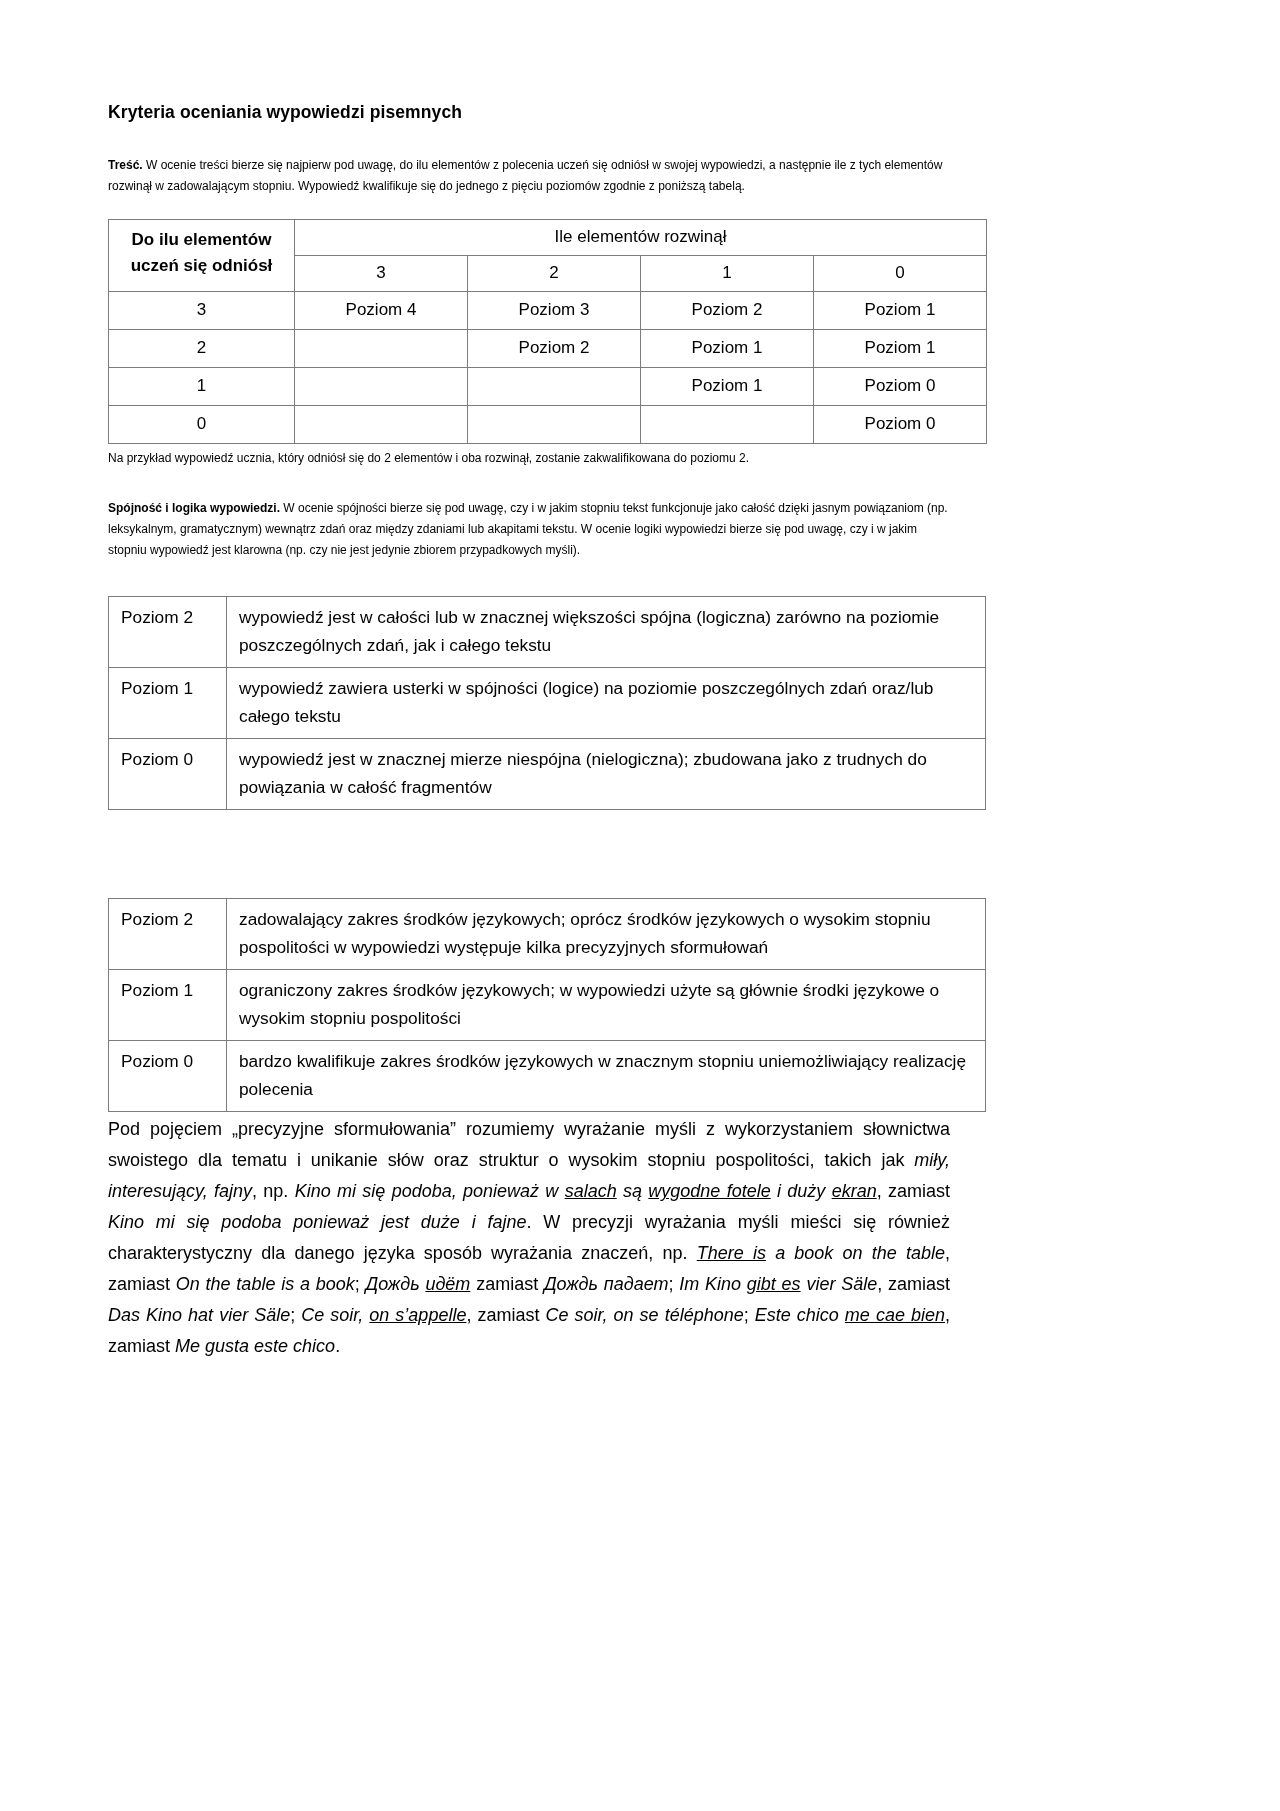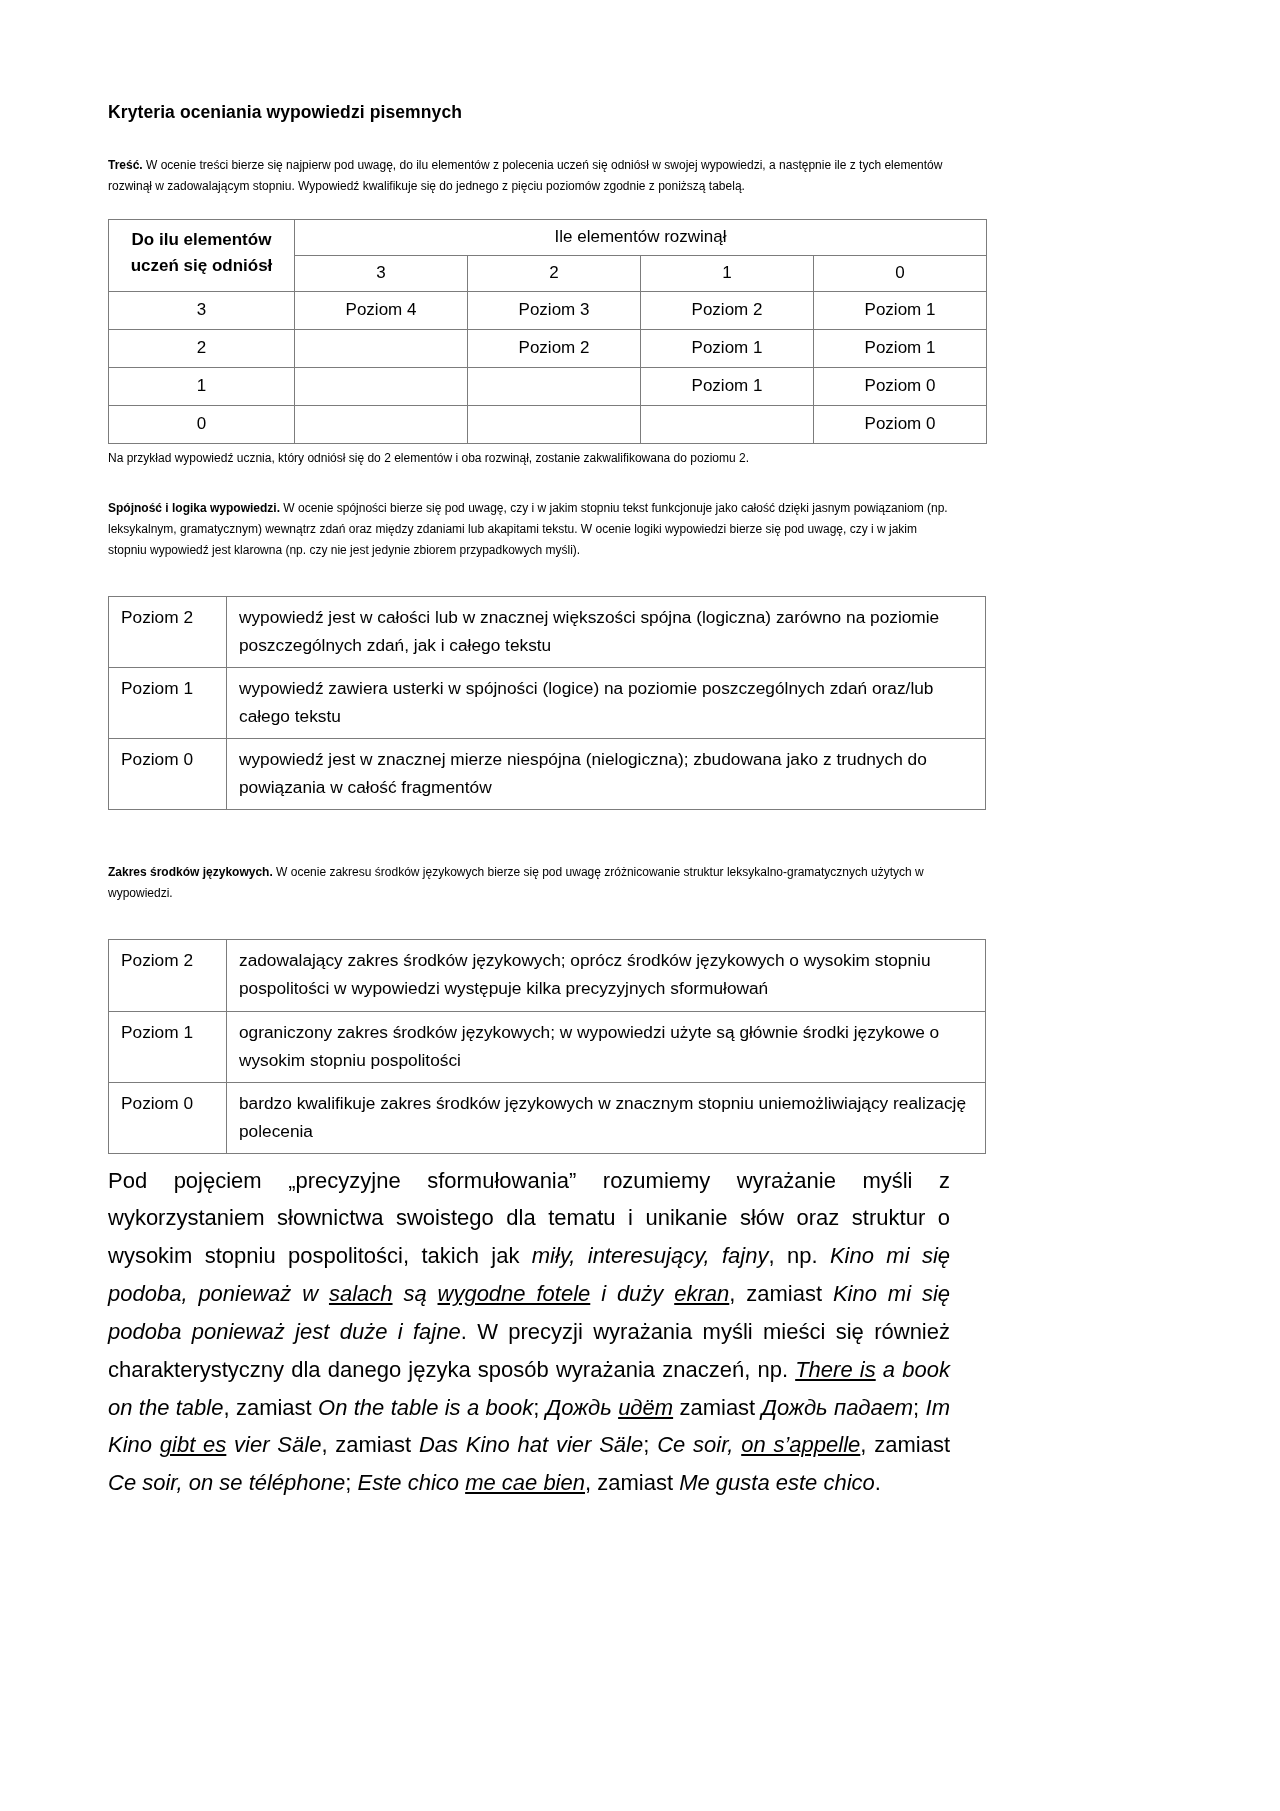--- a/index.html
+++ b/index.html
@@ -86,25 +86,25 @@
     line-height: 1.62;
     font-size: 17.3px;
   }
   table.tlvl td.lvl {
     width: 118px;
     white-space: nowrap;
   }
 
   
   p.justified {
-    font-size: 22px;
+    font-size: 18px;
     line-height: 1.72;
     text-align: justify;
     text-justify: inter-word;
-    margin: 8px 0 0 0;
+    margin: 2px 0 0 0;
   }
   p.justified i { font-style: italic; }
   .iu { font-style: italic; text-decoration: underline; }
 </style>
 </head>
 <body>
 
 <div class="page">
 
   <h1 class="doc-title">Kryteria oceniania wypowiedzi pisemnych</h1>
@@ -185,21 +185,20 @@
       </tr>
       <tr>
         <td class="lvl">Poziom 0</td>
         <td>wypowiedź jest w znacznej mierze niespójna (nielogiczna); zbudowana jako z trudnych do powiązania w całość fragmentów</td>
       </tr>
     </tbody>
   </table>
 
   <div class="gap-lg"></div>
 
-  <p class="para"><b>Zakres środków językowych.</b><span> W ocenie zakresu środków językowych bierze się pod uwagę zróżnicowanie struktur leksykalno-gramatycznych użytych w wypowiedzi.</span></p>
 
   <div class="gap-md"></div>
 
   <table class="doc-table tlvl">
     <colgroup>
         <col style="width:118px">
         <col>
       </colgroup>
     <tbody>
       <tr>

